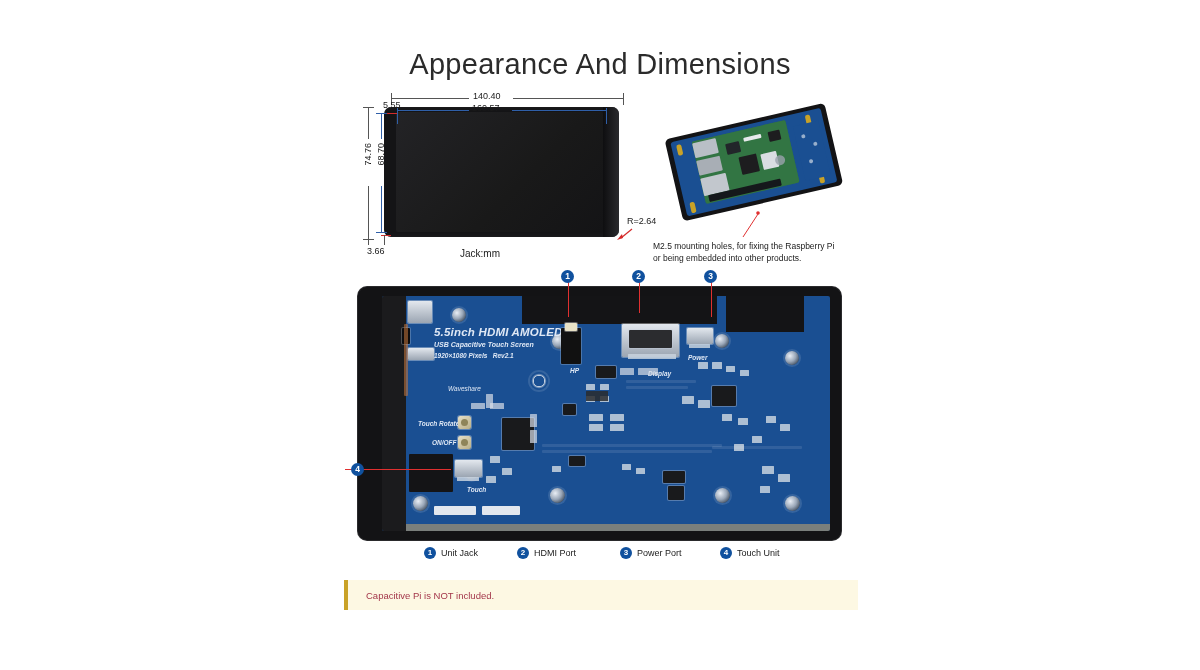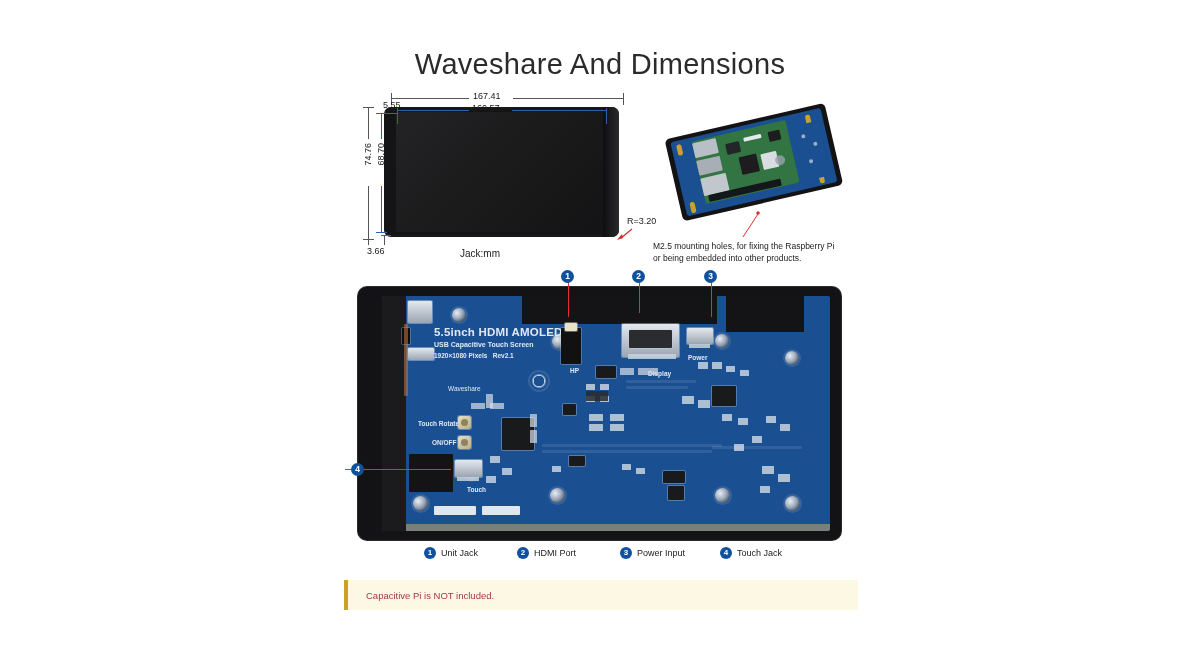--- a/index.html
+++ b/index.html
@@ -153,20 +153,21 @@
     left: 24px;
     top: 9px;
     width: 448px;
     height: 235px;
     background: #1a4f92;
     border-radius: 2px;
     background-image:
       radial-gradient(circle, rgba(255,255,255,0.055) 0.6px, transparent 0.7px);
     background-size: 6px 6px;
     overflow: hidden;
+    font-style: italic;
   }
   
   #board-top-strip {
     position: absolute;
     left: 140px;
     top: 0px;
     width: 195px;
     height: 28px;
     background: #141416;
   }
@@ -345,31 +346,31 @@
   }
   #note-text {
     font-size: 9.5px;
     color: #a3364a;
     padding-left: 18px;
   }
 </style>
 </head>
 <body>
 
-<div id="page-title">Waveshare And Dimensions</div>
+<div id="page-title">Appearance And Dimensions</div>
 
 <div id="dimension-figure">
 
   <div id="display-panel">
     <div id="display-active-area"></div>
     <div id="display-bezel-right"></div>
   </div>
 
   <div class="dim-line-h" style="left:36px; top:10px; width:78px;"></div>
-  <div class="dim-label" style="left:118px; top:3px;">167.41</div>
+  <div class="dim-label" style="left:118px; top:3px;">140.40</div>
   <div class="dim-line-h" style="left:158px; top:10px; width:110px;"></div>
   <div class="dim-line-v" style="left:36px; top:5px; height:12px;"></div>
   <div class="dim-line-v" style="left:268px; top:5px; height:12px;"></div>
 
   <div class="dim-label" style="left:28px; top:12px;">5.55</div>
   <div class="dim-line-red" style="left:29px; top:25px; width:13px;"></div>
 
   <div class="dim-line-h blue" style="left:42px; top:22px; width:72px;"></div>
   <div class="dim-label" style="left:117px; top:15px;">160.57</div>
   <div class="dim-line-h blue" style="left:157px; top:22px; width:94px;"></div>
@@ -386,21 +387,21 @@
   <div class="dim-label" style="left:21px; top:55px; writing-mode:vertical-rl; transform:rotate(180deg);">68.70</div>
   <div class="dim-line-v blue" style="left:26px; top:98px; height:46px;"></div>
   <div class="dim-line-h blue" style="left:21px; top:25px; width:11px;"></div>
   <div class="dim-line-h blue" style="left:21px; top:144px; width:11px;"></div>
 
   <div class="dim-line-red" style="left:26px; top:147px; width:10px;"></div>
   <div class="dim-line-v" style="left:13px; top:147px; height:10px;"></div>
   <div class="dim-line-v" style="left:29px; top:147px; height:10px;"></div>
   <div class="dim-label" style="left:12px; top:158px;">3.66</div>
 
-  <div id="radius-label">R=3.20</div>
+  <div id="radius-label">R=2.64</div>
   <svg id="radius-arrow" viewBox="0 0 16 12">
     <line x1="15" y1="1" x2="4" y2="10" stroke="#d42a2a" stroke-width="1.2"></line>
     <polygon points="0,12 6,10 5,6" fill="#d42a2a"></polygon>
   </svg>
 
   <div id="unit-label">Jack:mm</div>
 </div>
 
 <svg id="rpi-photo" viewBox="0 0 200 145">
 
@@ -571,23 +572,23 @@
   <div class="legend-item" style="left:0px; top:0px;">
     <span class="legend-badge">1</span>
     <span>Unit Jack</span>
   </div>
   <div class="legend-item" style="left:93px; top:0px;">
     <span class="legend-badge">2</span>
     <span>HDMI Port</span>
   </div>
   <div class="legend-item" style="left:196px; top:0px;">
     <span class="legend-badge">3</span>
-    <span>Power Input</span>
+    <span>Power Port</span>
   </div>
   <div class="legend-item" style="left:296px; top:0px;">
     <span class="legend-badge">4</span>
-    <span>Touch Jack</span>
+    <span>Touch Unit</span>
   </div>
 </div>
 
 <div id="note-banner">
   <div id="note-text">Capacitive Pi is NOT included.</div>
 </div>
 
 </body></html>

